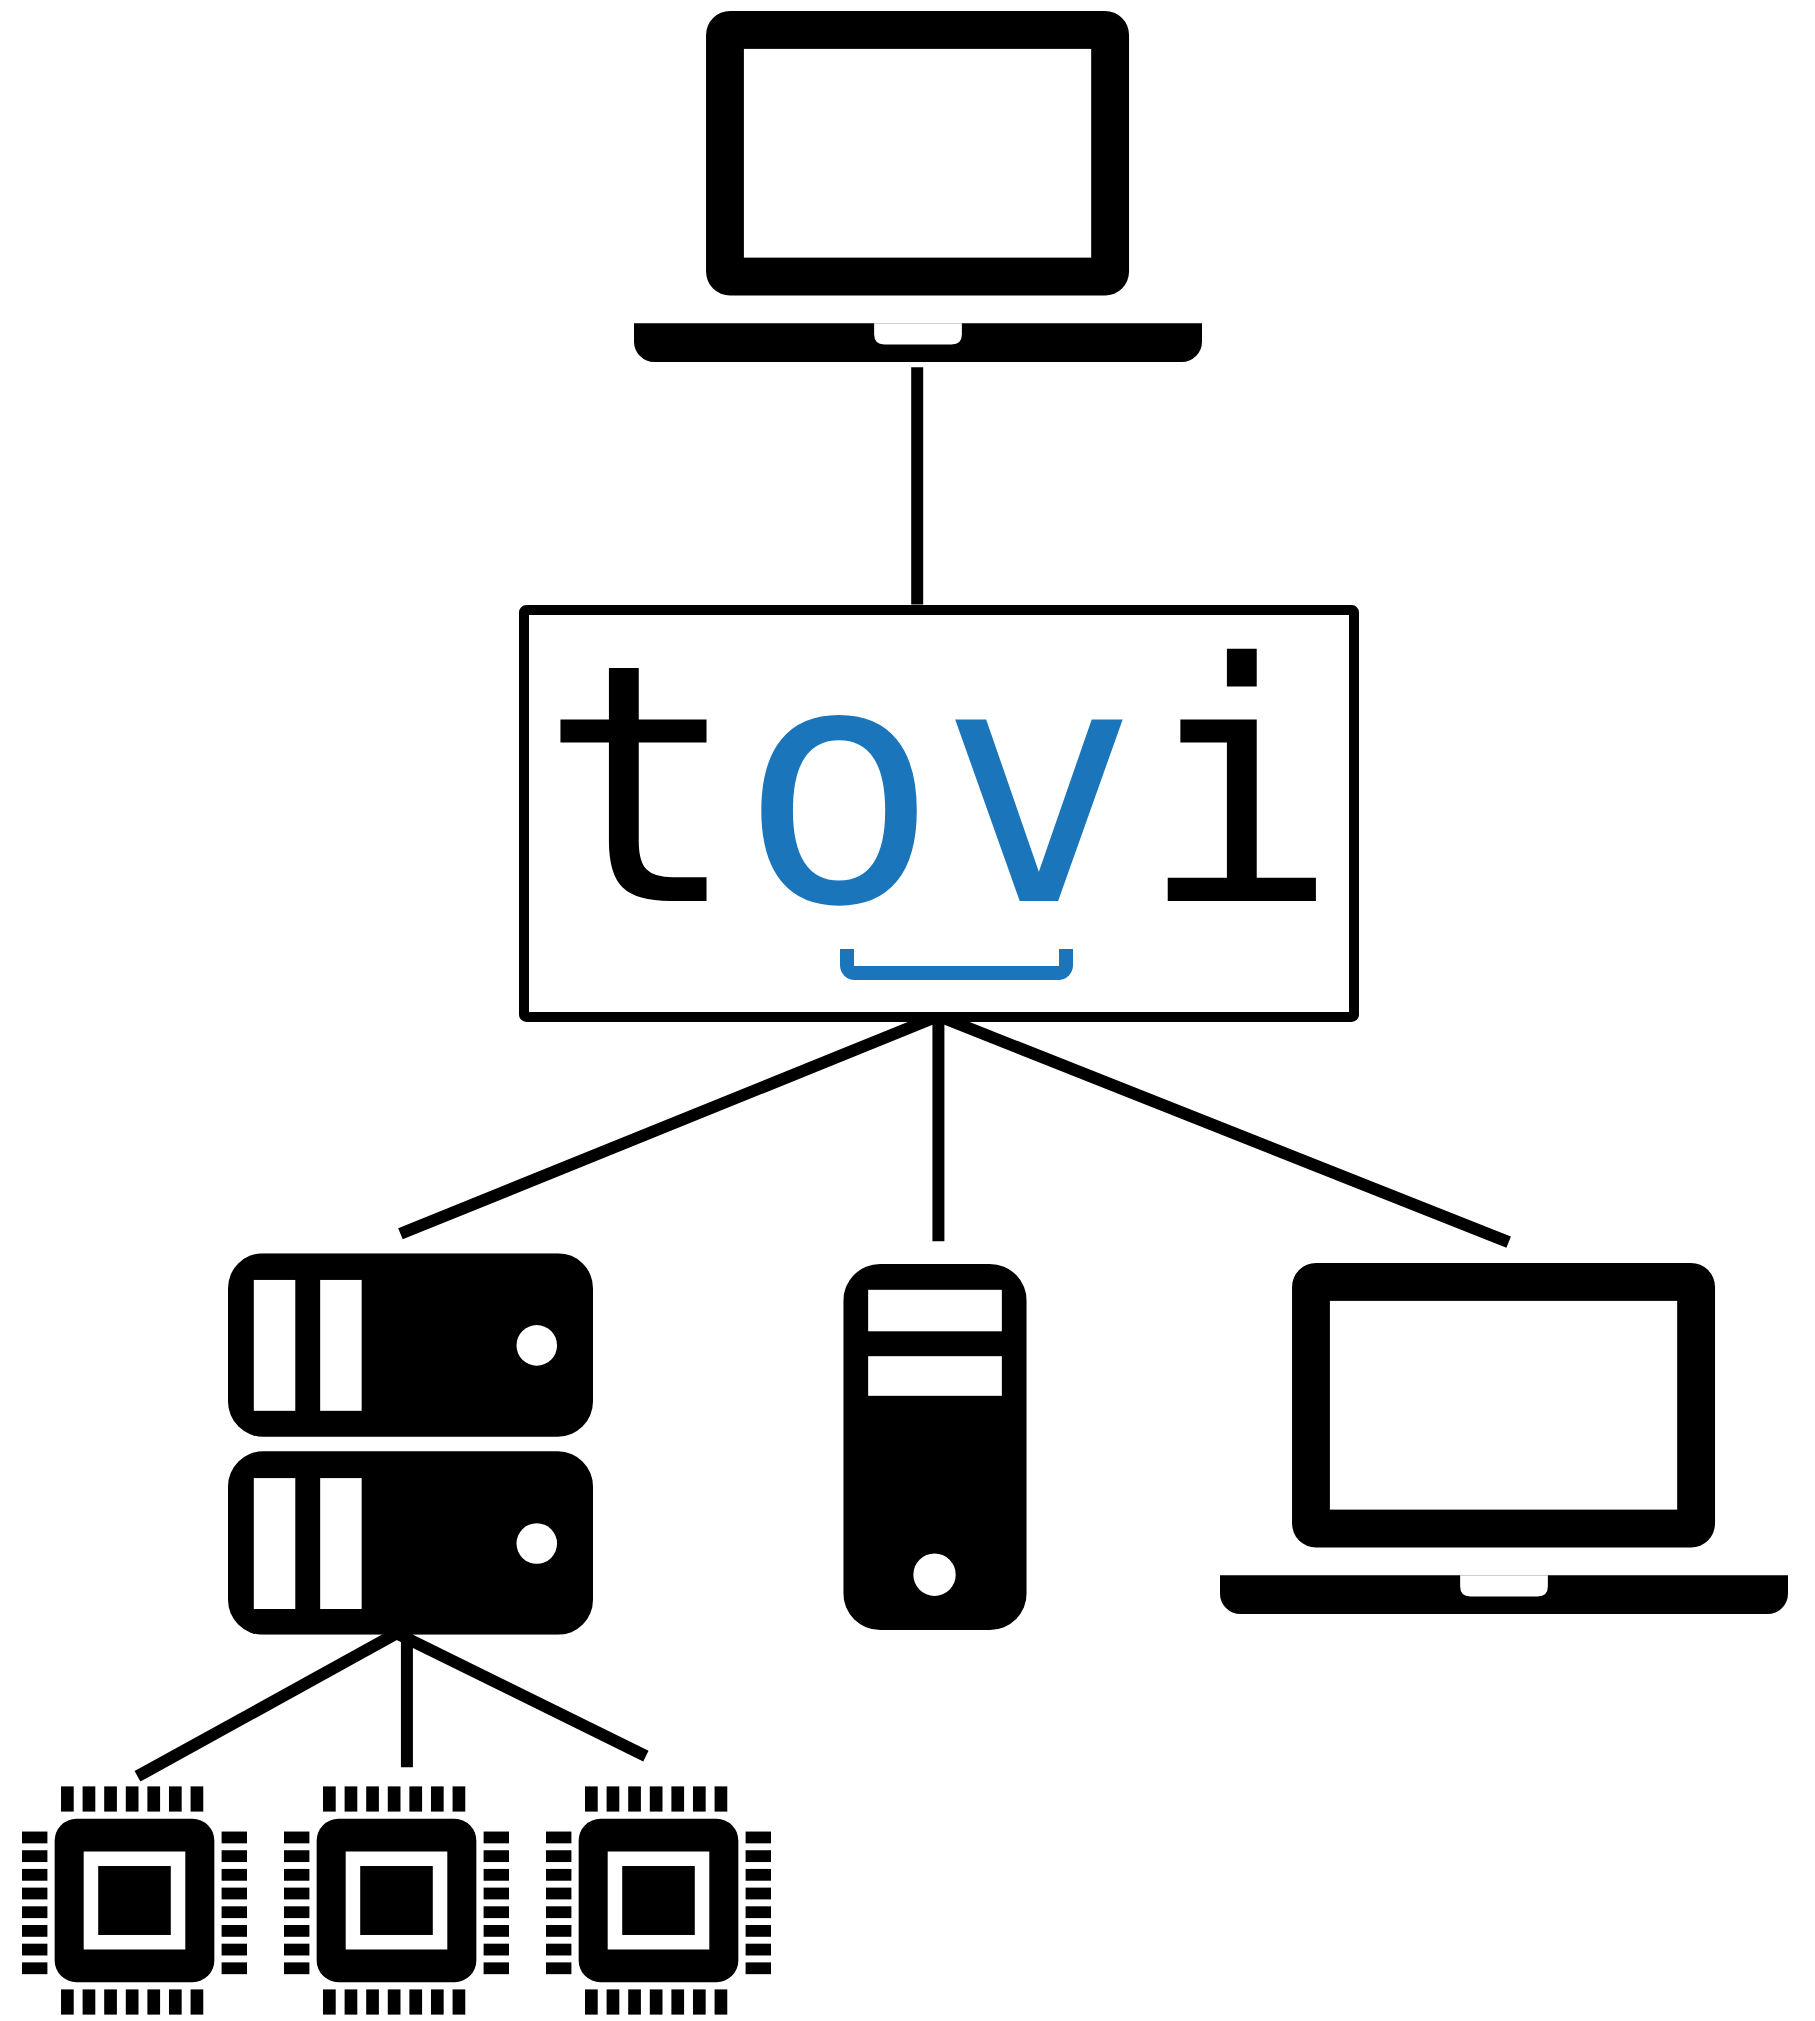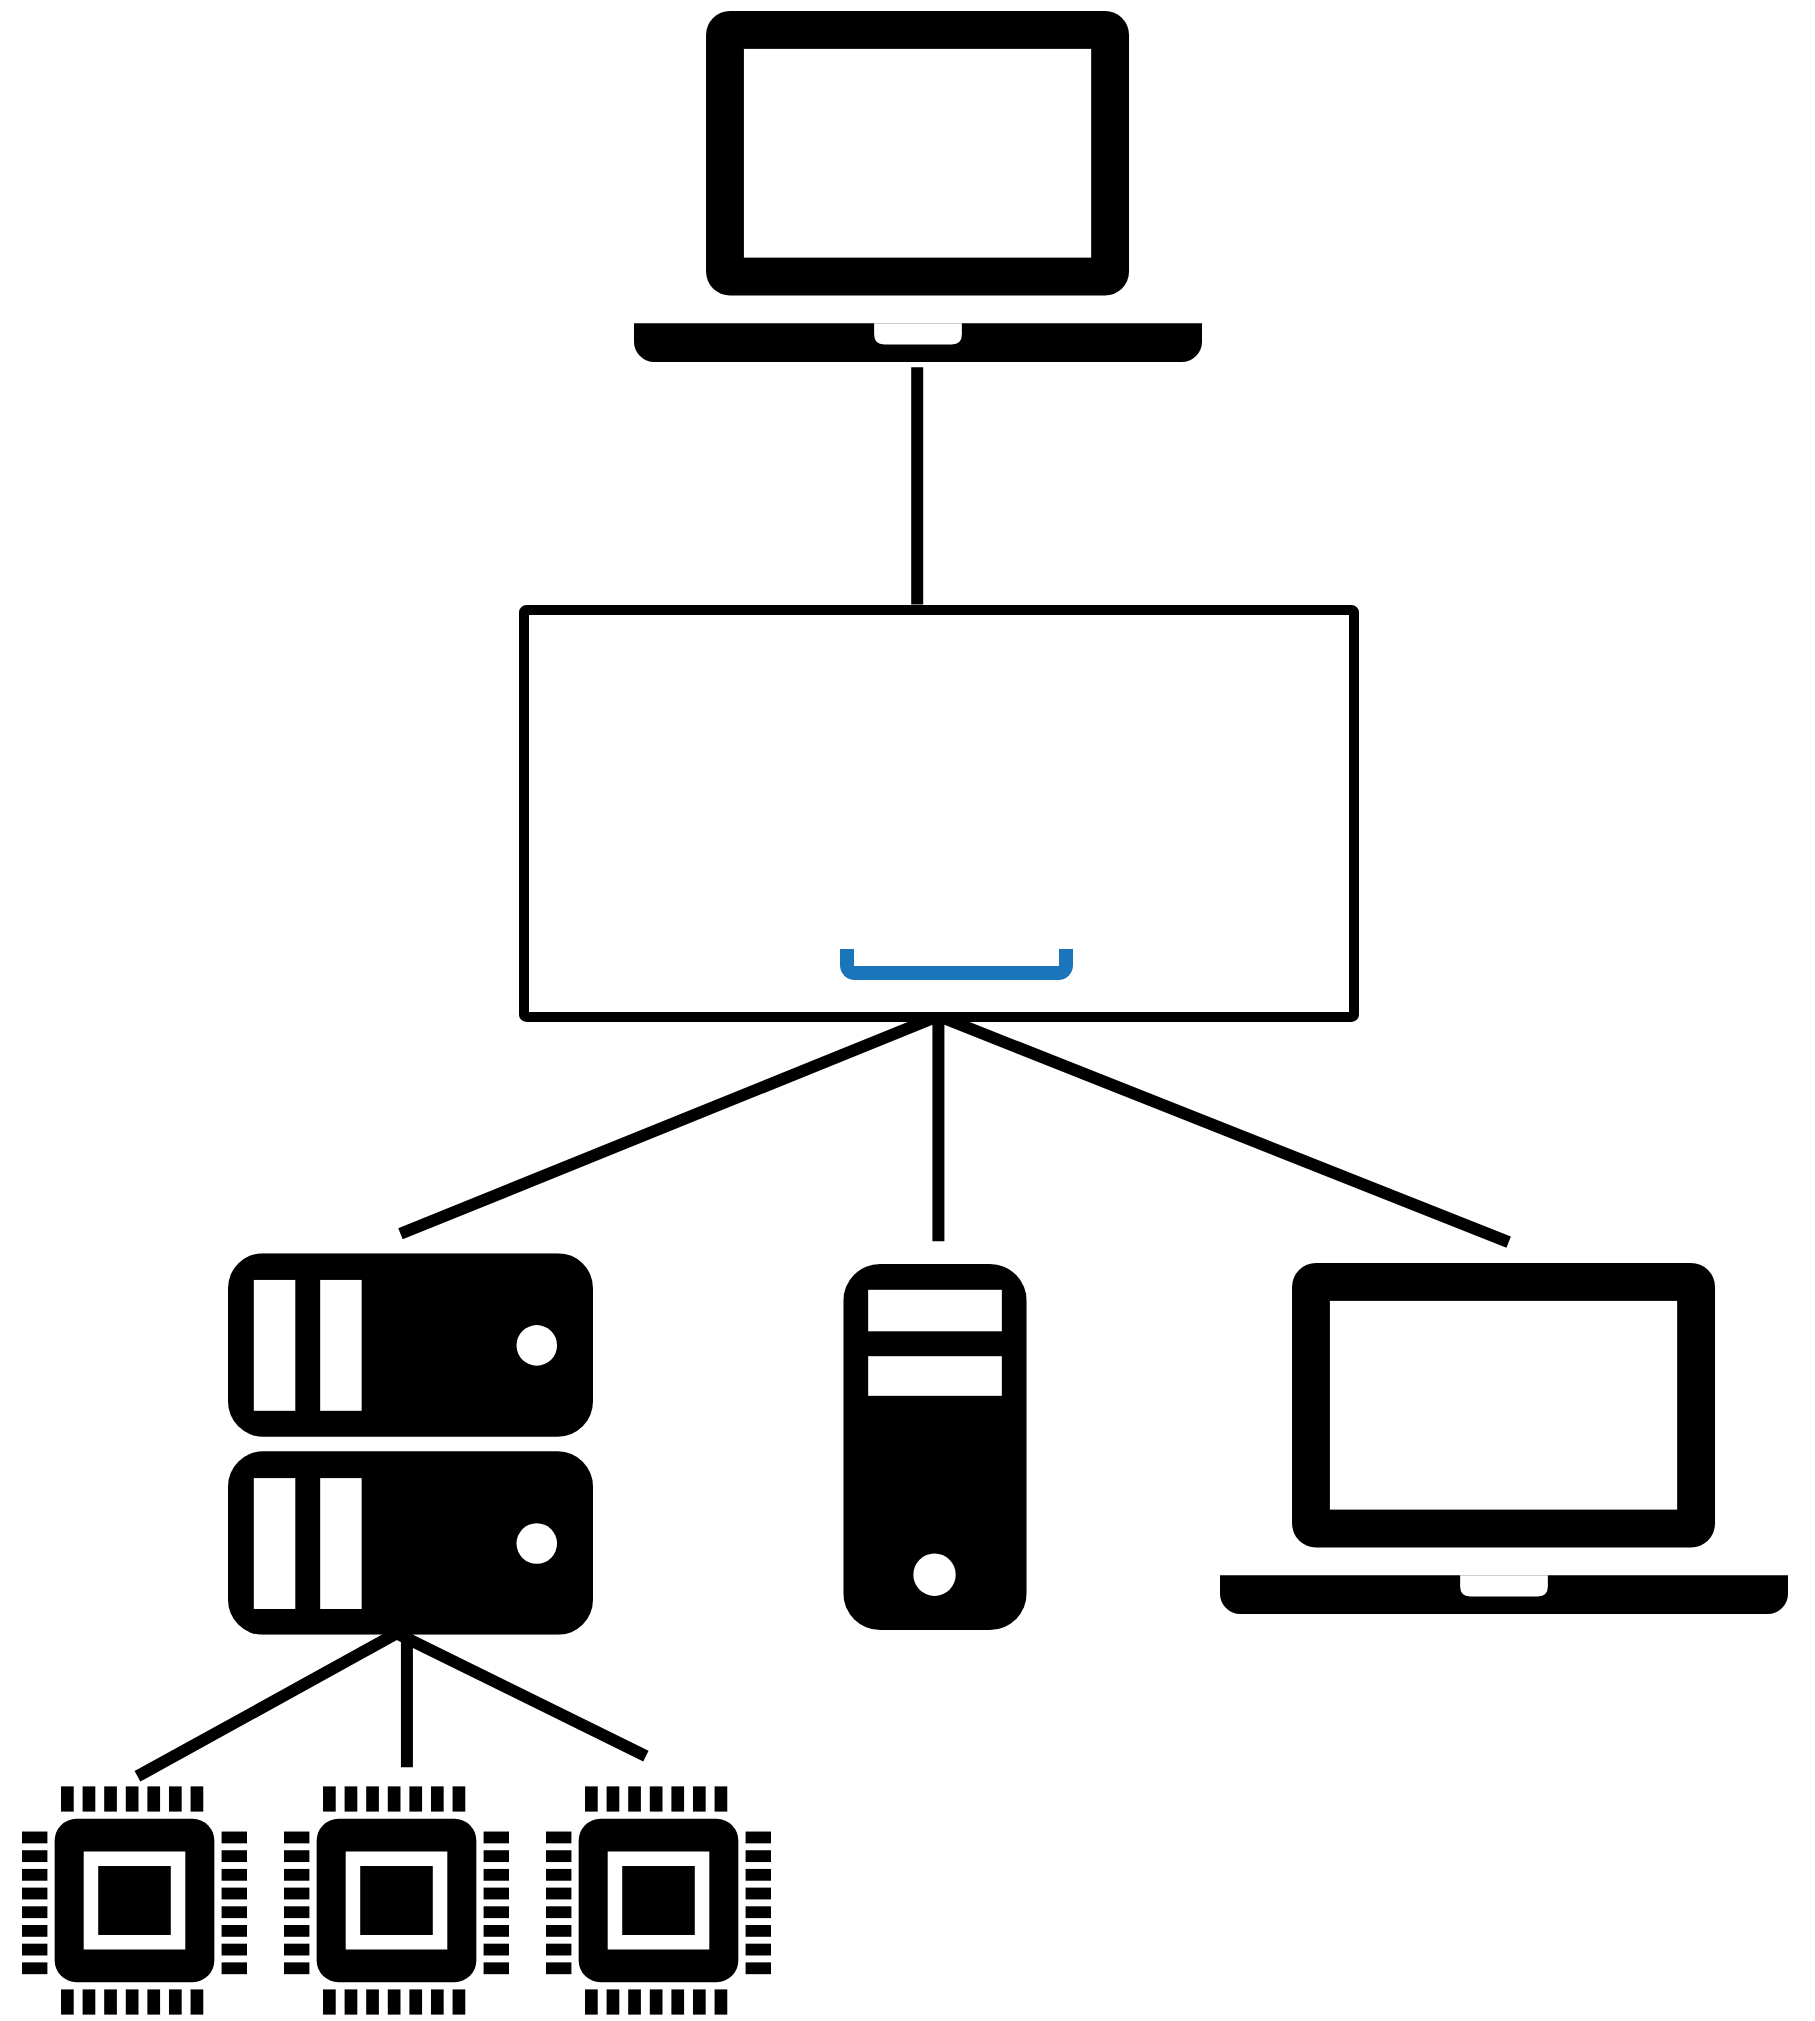--- a/index.html
+++ b/index.html
@@ -149,20 +149,21 @@
     <line x1="430" y1="1770" x2="149" y2="1925" stroke-width="13"></line>
     <line x1="441" y1="1770" x2="441" y2="1915" stroke-width="13"></line>
     <line x1="430" y1="1770" x2="700" y2="1903" stroke-width="13"></line>
   </svg>
 
   <svg class="icon abs laptop-top" viewBox="0 0 615 380">
     <use href="#sym-laptop"></use>
   </svg>
 
   <div class="tovi-box"></div>
+  <div class="tovi-text"><span class="c-ink">t</span><span class="c-accent">ov</span><span class="c-ink">i</span></div>
   <div class="tovi-bracket"></div>
 
   <svg class="icon abs server-stack" viewBox="0 0 396 414">
     <use href="#sym-server"></use>
   </svg>
 
   <svg class="icon abs desktop-tower" viewBox="0 0 199 397">
     <use href="#sym-tower"></use>
   </svg>
 

